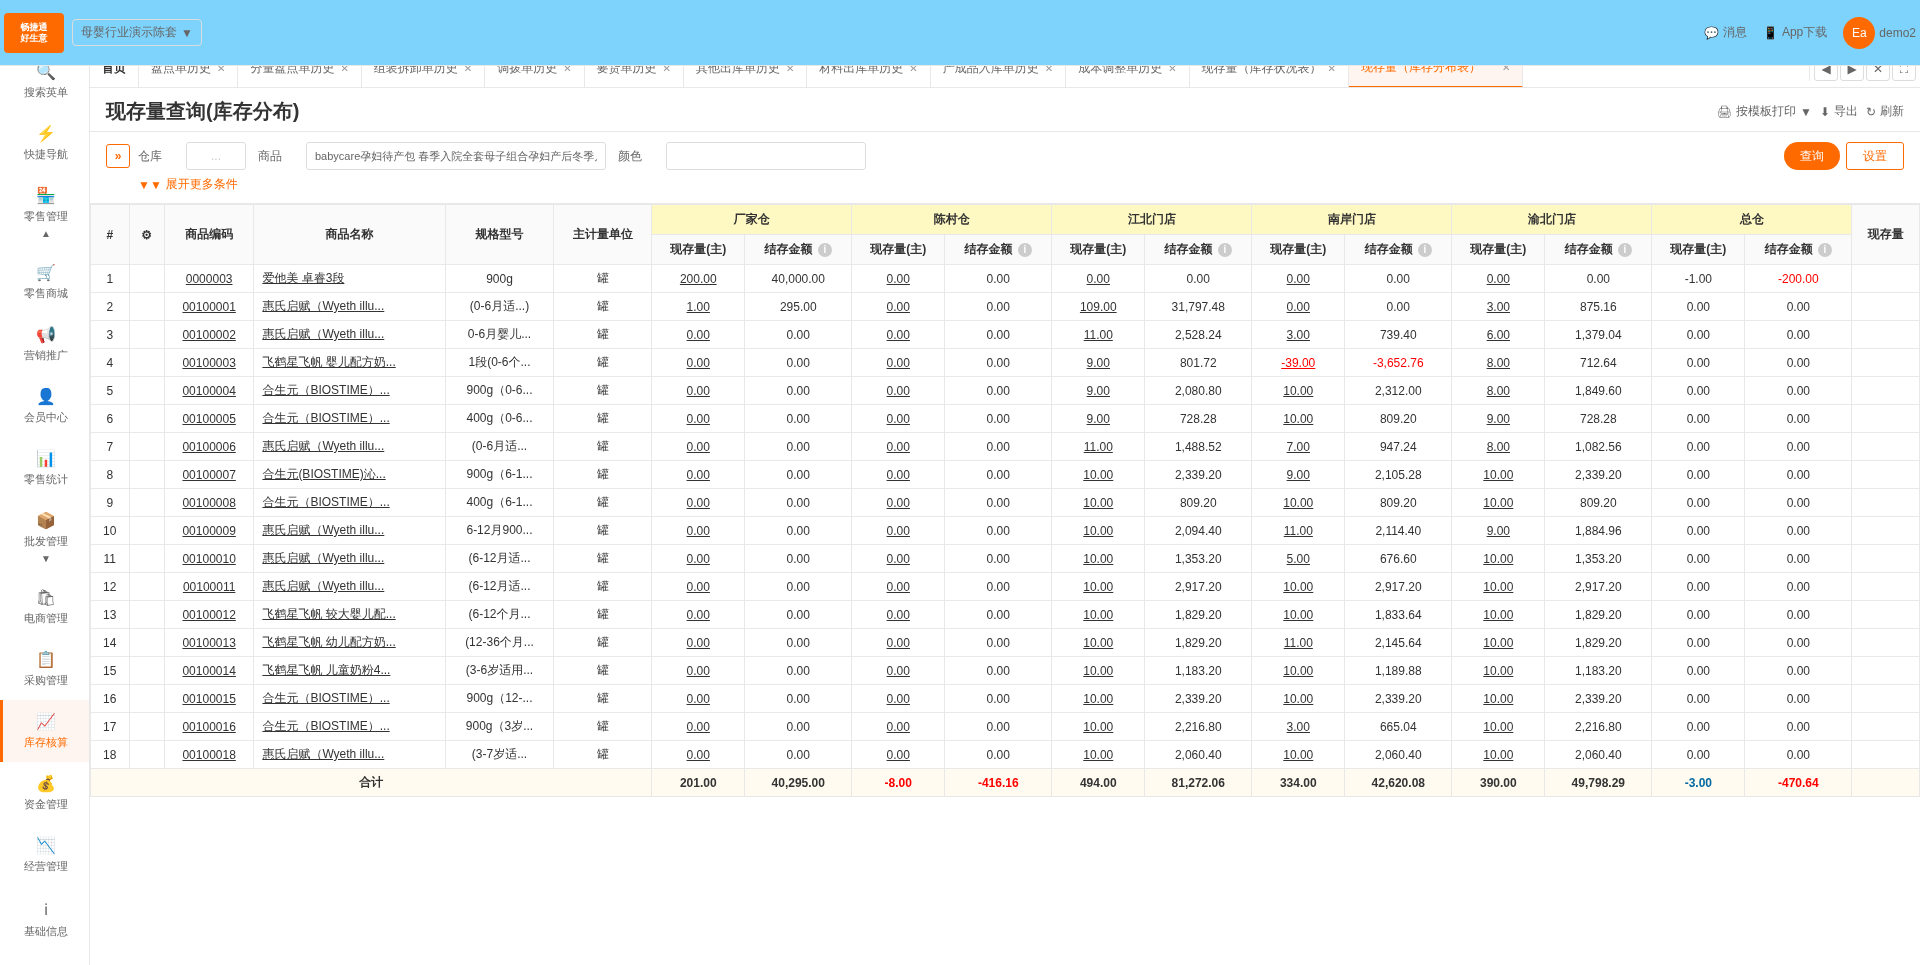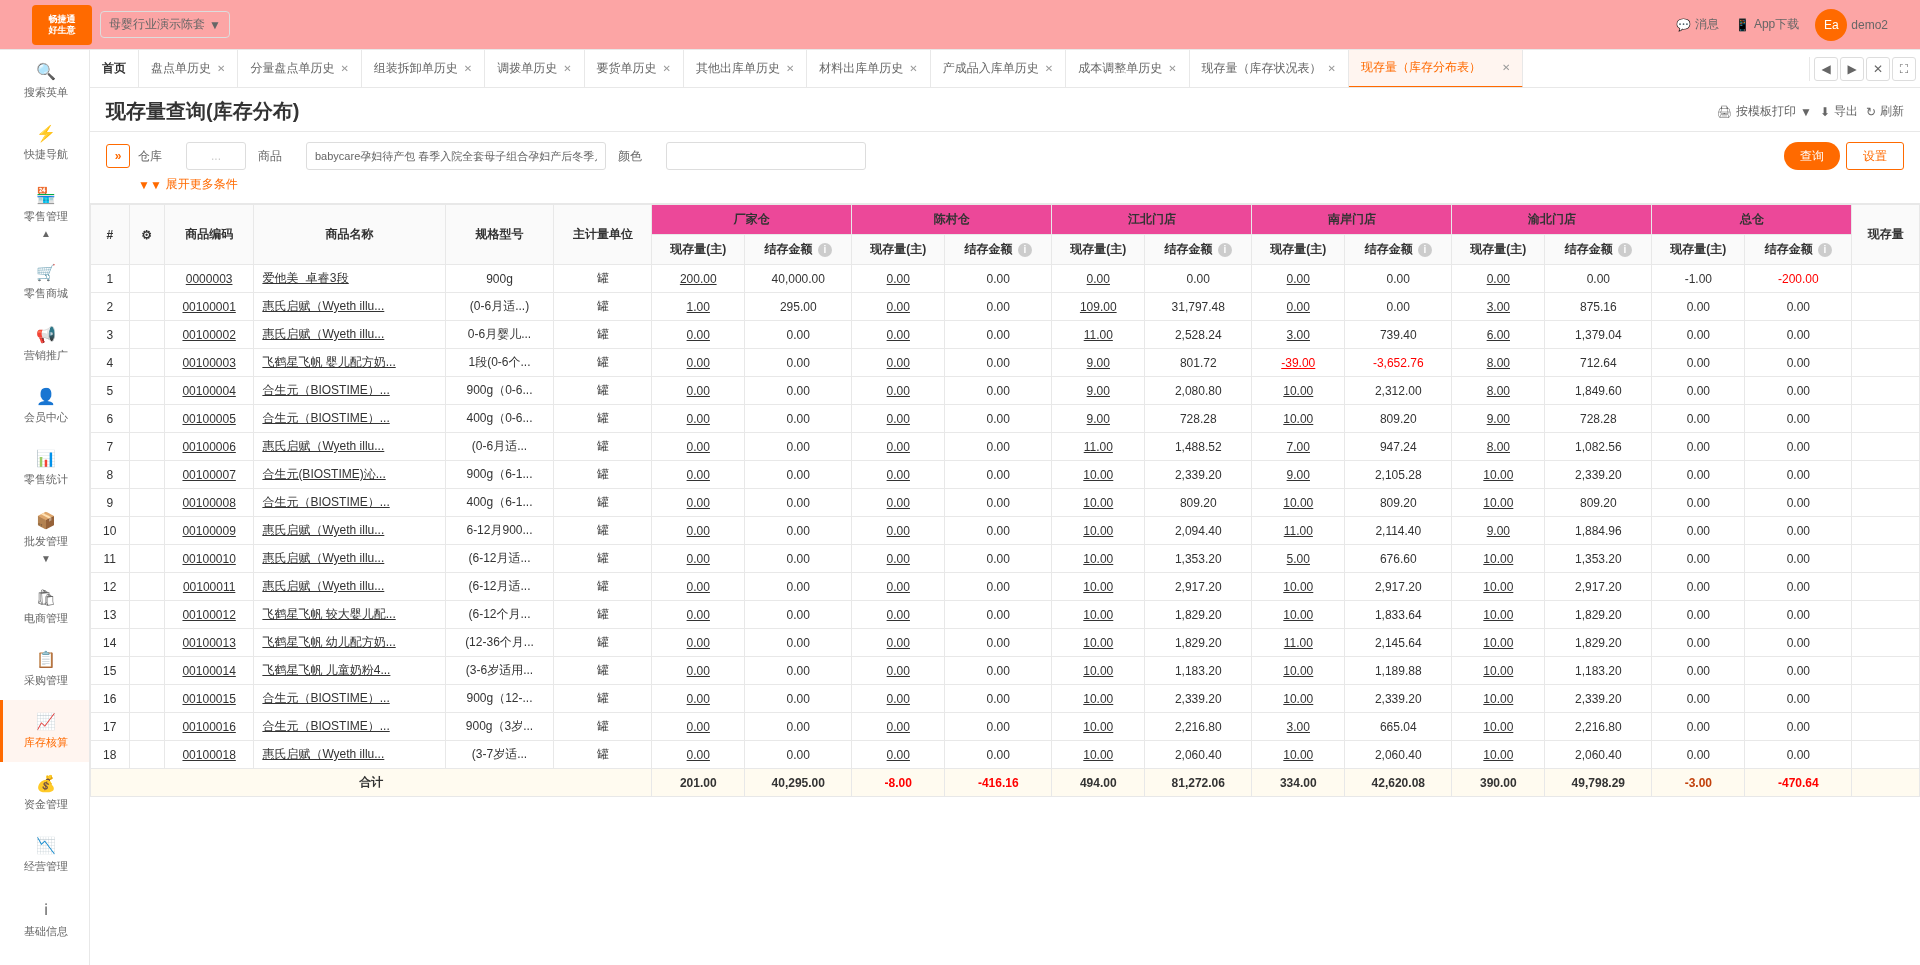--- a/index.html
+++ b/index.html
@@ -1,19 +1,19 @@
 <!DOCTYPE html>
 <html><head>
   <meta charset="utf-8">
   <style>
     * { margin: 0; padding: 0; box-sizing: border-box; }
     body { font-family: 'Microsoft YaHei', Arial, sans-serif; font-size: 12px; background: #f5f5f5; color: #333; overflow: hidden; height: 965px; }
 
     
-    .top-bar { background: #fca5a5; height: 50px; display: flex; align-items: center; justify-content: space-between; padding: 0 32px; border-bottom: 1px solid #e8e8e8; position: fixed; top: 0; left: 0; right: 0; z-index: 100; }
+    .top-bar { background: #7dd3fc; height: 66px; display: flex; align-items: center; justify-content: space-between; padding: 0 4px; border-bottom: 1px solid #e8e8e8; position: fixed; top: 0; left: 0; right: 0; z-index: 100; }
     .top-bar-left { display: flex; align-items: center; gap: 8px; }
     .logo { width: 60px; height: 40px; background: #ff6a00; border-radius: 4px; display: flex; align-items: center; justify-content: center; color: #fff; font-size: 10px; font-weight: bold; flex-shrink: 0; }
     .industry-selector { display: flex; align-items: center; gap: 4px; color: #666; cursor: pointer; font-size: 12px; padding: 4px 8px; border: 1px solid #ddd; border-radius: 4px; }
     .top-bar-right { display: flex; align-items: center; gap: 16px; }
     .top-bar-btn { display: flex; align-items: center; gap: 4px; color: #666; cursor: pointer; font-size: 12px; }
     .user-avatar { width: 32px; height: 32px; border-radius: 50%; background: #ff6a00; display: flex; align-items: center; justify-content: center; color: #fff; font-size: 12px; }
 
     
     .sidebar { position: fixed; left: 0; top: 50px; bottom: 0; width: 90px; background: #fff; border-right: 1px solid #e8e8e8; overflow-y: auto; z-index: 99; }
     .sidebar-item { display: flex; flex-direction: column; align-items: center; padding: 12px 4px; cursor: pointer; color: #666; font-size: 11px; gap: 4px; border-left: 3px solid transparent; }
@@ -54,21 +54,21 @@
     .filter-expand { display: flex; align-items: center; gap: 4px; color: #ff6a00; cursor: pointer; font-size: 12px; margin-top: 6px; }
     .filter-section { display: flex; align-items: flex-start; gap: 8px; }
     .filter-expand-icon { color: #ff6a00; width: 24px; height: 24px; border: 1px solid #ff6a00; border-radius: 3px; display: flex; align-items: center; justify-content: center; cursor: pointer; margin-top: 2px; font-weight: bold; }
     .color-input { min-width: 200px; }
 
     
     .table-container { flex: 1; overflow: auto; background: #fff; }
     table { width: 100%; border-collapse: collapse; font-size: 12px; }
     thead tr { background: #fafafa; position: sticky; top: 0; z-index: 10; }
     thead th { border: 1px solid #e8e8e8; padding: 6px 8px; text-align: center; color: #333; font-weight: bold; white-space: nowrap; background: #fafafa; }
-    thead th.group-header { background: #ec4899; }
+    thead th.group-header { background: #fef9c3; }
     tbody tr { border-bottom: 1px solid #f0f0f0; }
     tbody tr.summary-row { background: #fffbf0; font-weight: bold; position: sticky; bottom: 0; }
     tbody td { border: 1px solid #e8e8e8; padding: 5px 8px; text-align: center; white-space: nowrap; color: #333; }
     tbody td.text-left { text-align: left; }
     tbody td.red { color: #f00; }
     tbody td.underline { text-decoration: underline; cursor: pointer; }
 
     
     .table-container::-webkit-scrollbar { width: 6px; height: 6px; }
     .table-container::-webkit-scrollbar-track { background: #f1f1f1; }
@@ -315,21 +315,21 @@
           <th>结存金额 <span class="info-icon">i</span></th>
           <th>现存量(主)</th>
           <th>结存金额 <span class="info-icon">i</span></th>
         </tr>
       </thead>
       <tbody id="table-body">
       <tr>
             <td>1</td>
             <td></td>
             <td class="underline">0000003</td>
-            <td class="underline text-left" style="max-width: 160px; overflow: hidden; text-overflow: ellipsis; font-family: Liberation Mono, monospace;">爱他美 卓睿3段</td>
+            <td class="underline text-left" style="max-width: 160px; overflow: hidden; text-overflow: ellipsis;">爱他美 卓睿3段</td>
             <td>900g</td>
             <td>罐</td>
             <td class="underline">200.00</td>
             <td>40,000.00</td>
             <td class="underline">0.00</td>
             <td>0.00</td>
             <td class="underline">0.00</td>
             <td>0.00</td>
             <td class="underline">0.00</td>
             <td>0.00</td>
@@ -701,20 +701,20 @@
             <td>201.00</td>
             <td>40,295.00</td>
             <td style="color: rgb(255, 0, 0);">-8.00</td>
             <td style="color: rgb(255, 0, 0);">-416.16</td>
             <td>494.00</td>
             <td>81,272.06</td>
             <td>334.00</td>
             <td>42,620.08</td>
             <td>390.00</td>
             <td>49,798.29</td>
-            <td style="color: #c2410c;">-3.00</td>
+            <td style="color: #0369a1;">-3.00</td>
             <td style="color: rgb(255, 0, 0);">-470.64</td>
             <td></td>
           </tr>
         </tbody>
     </table>
   </div>
 </div>
 
 </body></html>

